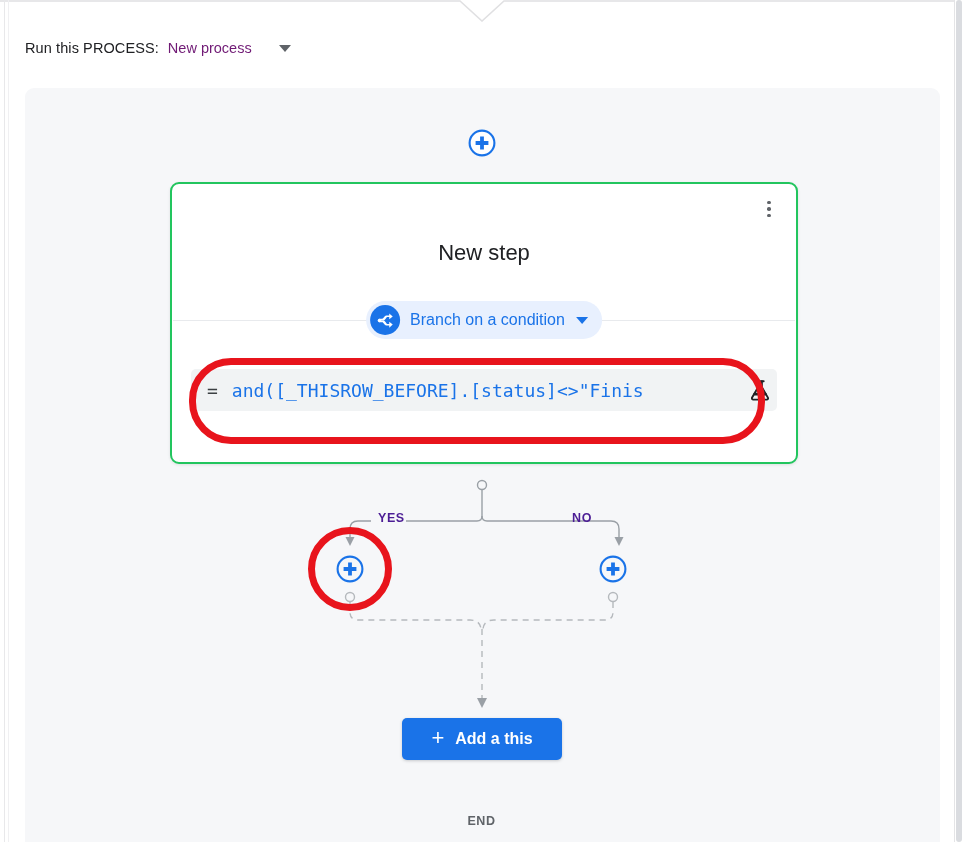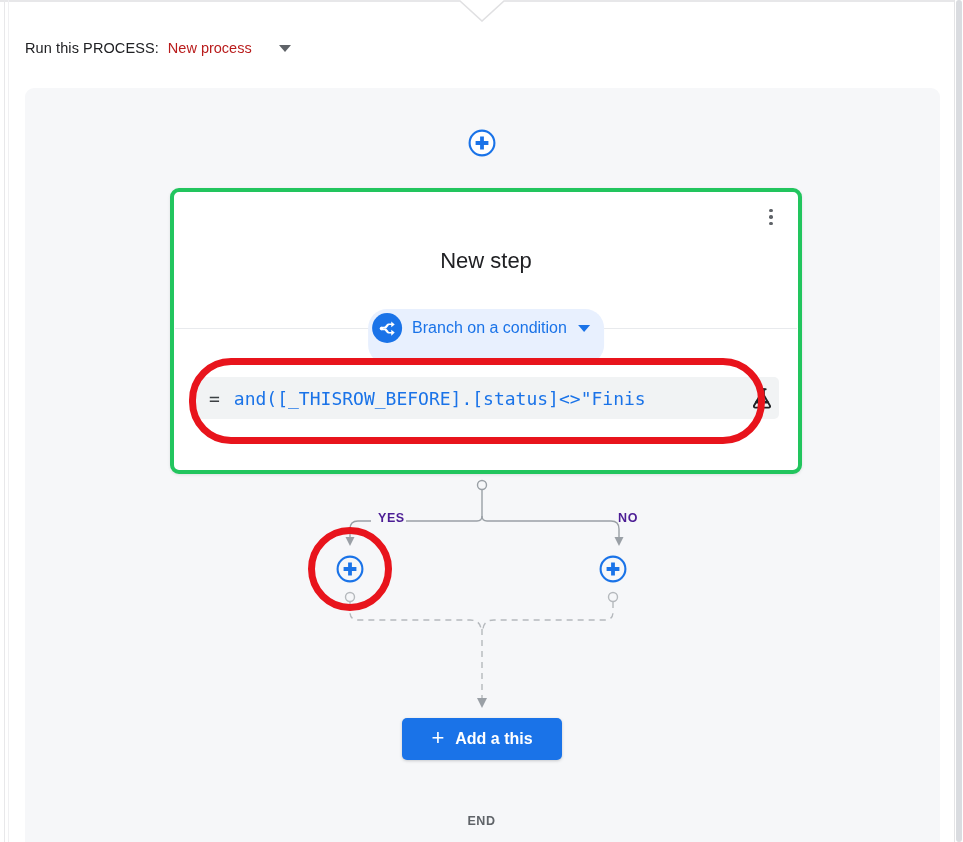--- a/index.html
+++ b/index.html
@@ -42,21 +42,21 @@
     height: 24px;
   }
   #process-label {
     font-size: 14.5px;
     color: #202124;
     letter-spacing: .1px;
     white-space: nowrap;
   }
   #process-value {
     font-size: 14.5px;
-    color: #b91c1c;
+    color: #701a75;
     margin-left: 9px;
     white-space: nowrap;
   }
   #process-caret {
     margin-left: 27px;
     width: 0; height: 0;
     border-left: 6px solid transparent;
     border-right: 6px solid transparent;
     border-top: 7px solid #5f6368;
     cursor: pointer;
@@ -123,25 +123,25 @@
   }
   .plus-node svg { display: block; }
   #top-add-node { left: 467px; top: 128px; }
   #yes-add-node  { left: 335px; top: 554px; }
   #no-add-node   { left: 598px; top: 554px; }
 
   
   #step-card {
     position: absolute;
     left: 170px;
-    top: 188px;
+    top: 182px;
     width: 624px;
     height: 278px;
     background: #ffffff;
-    border: 4px solid #22c55e;
+    border: 2px solid #22c55e;
     border-radius: 9px;
     box-shadow: 0 1px 3px rgba(60,64,67,.12);
   }
   #card-menu-button {
     position: absolute;
     right: 14px;
     top: 10px;
     width: 26px;
     height: 30px;
     cursor: pointer;
@@ -179,21 +179,21 @@
   #step-type-chip {
     position: absolute;
     top: 117px;
     left: 50%;
     transform: translateX(-50%);
     height: 38px;
     display: flex;
     align-items: center;
     background: #e8f0fe;
     border-radius: 19px;
-    padding: 0 14px 17px 4px;
+    padding: 0 14px 0 4px;
     cursor: pointer;
     white-space: nowrap;
   }
   #branch-icon {
     width: 30px;
     height: 30px;
     border-radius: 50%;
     background: #1a73e8;
     display: flex;
     align-items: center;
@@ -276,21 +276,21 @@
 
   
   .branch-label {
     position: absolute;
     font-size: 12.5px;
     font-weight: 700;
     color: #4c1d95;
     letter-spacing: .6px;
   }
   #yes-label { left: 378px; top: 511px; }
-  #no-label  { left: 572px; top: 511px; margin-left: 46px; }
+  #no-label  { left: 572px; top: 511px; }
 
   
   #add-step-button {
     position: absolute;
     left: 402px;
     top: 718px;
     width: 160px;
     height: 42px;
     background: #1a73e8;
     border-radius: 5px;

